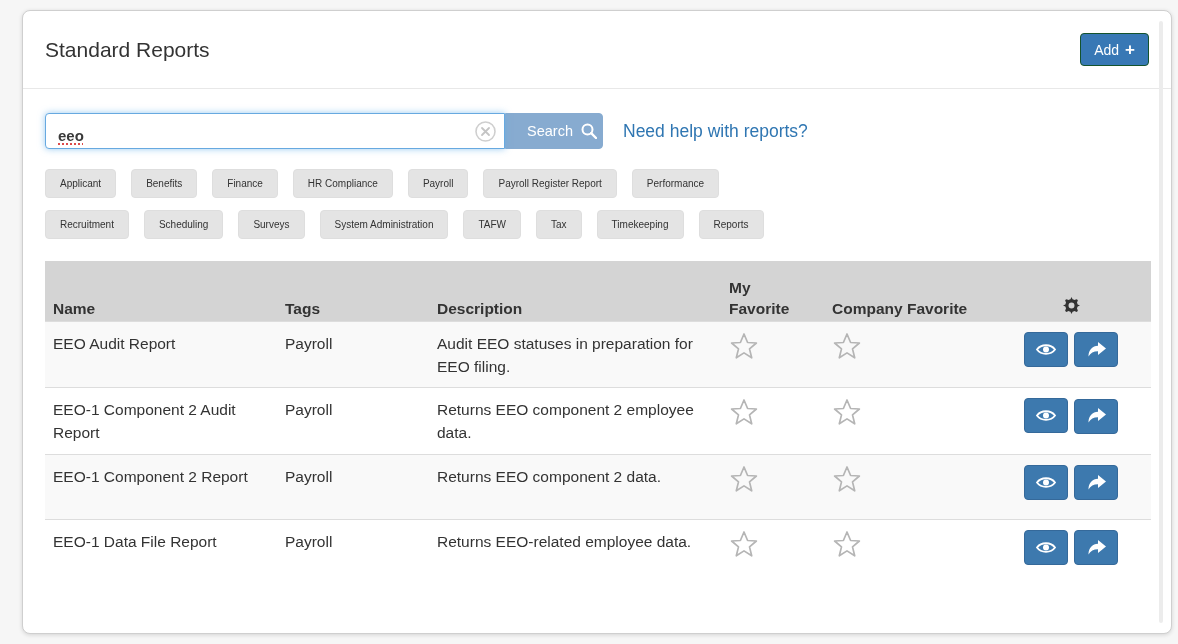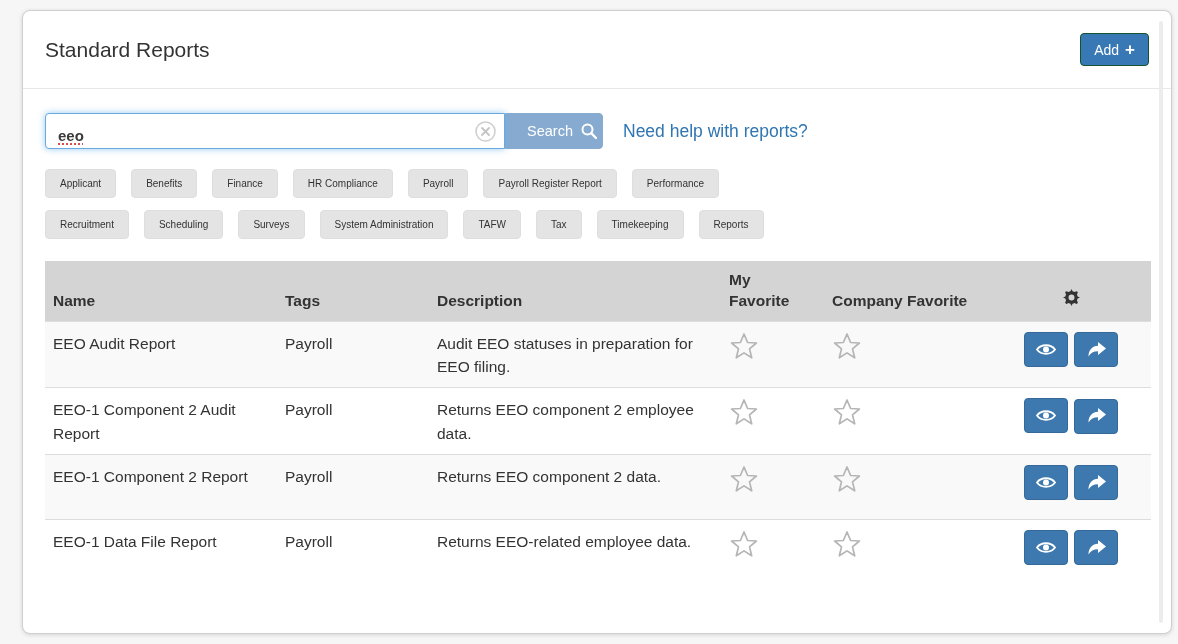--- a/index.html
+++ b/index.html
@@ -61,21 +61,21 @@
     background:#e4e4e4; border:1px solid #dedede; border-radius:4px; color:#333;
     font-size:10px; padding:8px 14px; cursor:pointer; white-space:nowrap; font-family:inherit;
   }
 
   
   table.reports { width:1106px; border-collapse:collapse; table-layout:fixed; margin-top:22px; }
   col.c-name{width:232px;} col.c-tags{width:152px;} col.c-desc{width:292px;}
   col.c-myfav{width:103px;} col.c-cofav{width:167px;} col.c-actions{width:160px;}
   thead th {
     background:#d4d4d4; height:60px; vertical-align:bottom; text-align:left;
-    font-size:15.5px; color:#333; font-weight:bold; padding:9px 8px; line-height:1.35;
+    font-size:15.5px; color:#333; font-weight:bold; padding:1px 8px; line-height:1.35;
   }
   thead th.center { text-align:center; }
   tbody td {
     padding:10px 8px 9px 8px; font-size:15.5px; color:#333; vertical-align:top;
     border-top:1px solid #ddd; line-height:1.5; height:65px;
   }
   tbody tr:nth-child(odd) { background:#f9f9f9; }
   .myfav-th { padding-right:30px; }
 
   .star-btn { background:none; border:none; cursor:pointer; padding:0; line-height:0; }

